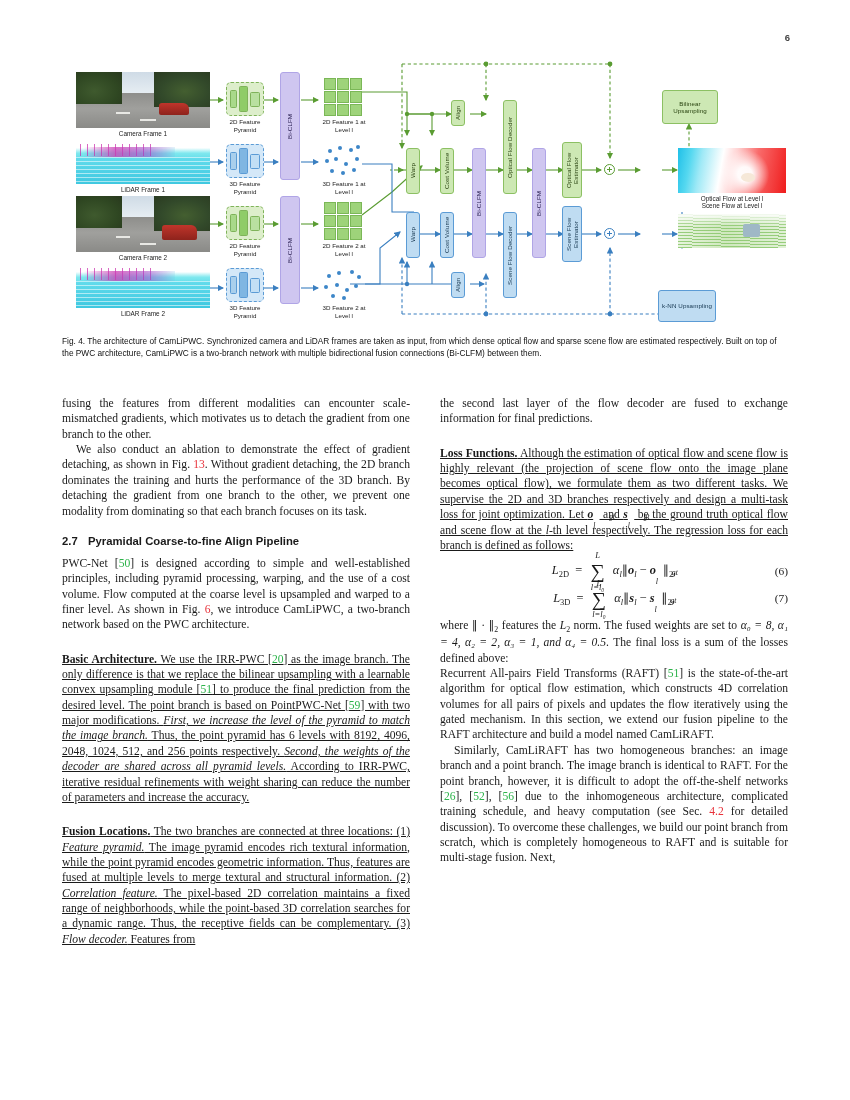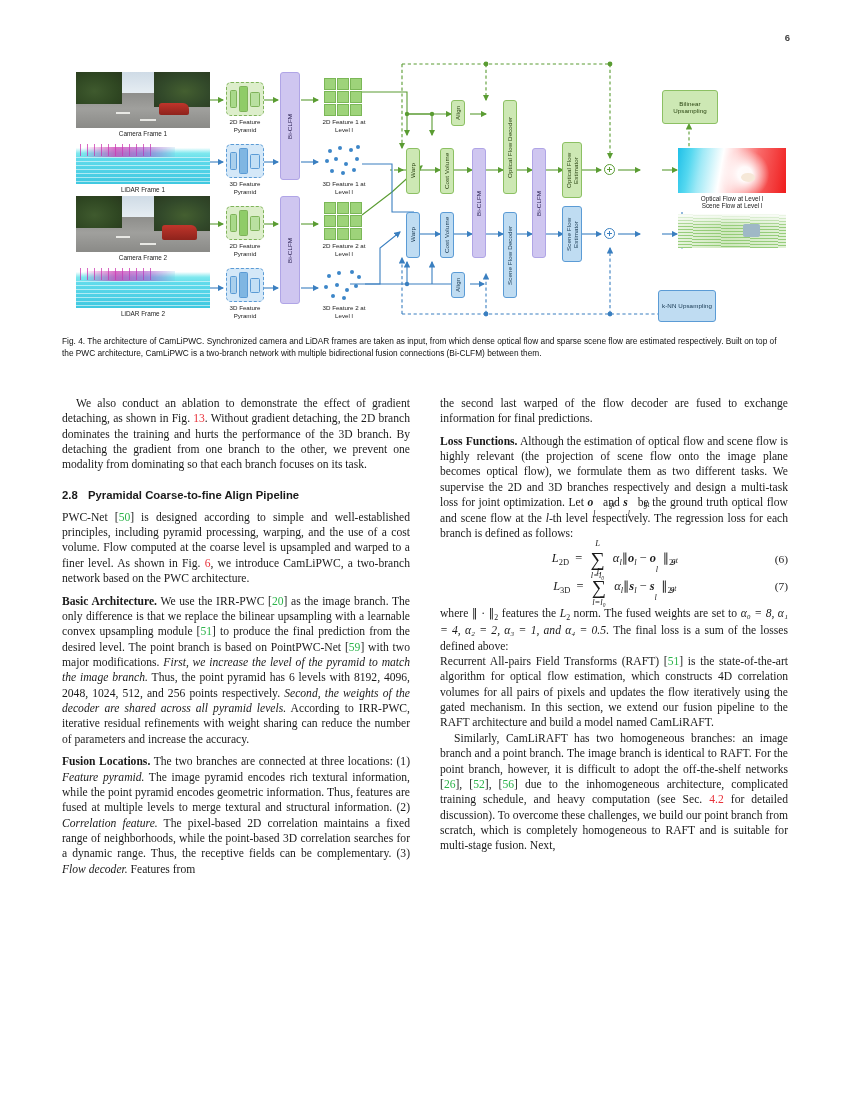--- a/index.html
+++ b/index.html
@@ -152,21 +152,21 @@
     position:absolute; top:396px; width:348px;
     font-size:11.6px; line-height:1.325;
     text-align:justify; text-justify:inter-word;
     hyphens:none;
   }
   .col-left  { left:62px; }
   .col-right { left:440px; }
   .col p { margin:0 0 0 0; text-indent:0; }
   .col p + p { margin-top:0; }
   .col p.ind { text-indent:14px; }
-  .col p.gap { margin-top:7px; }
+  .col p.gap { margin-top:19px;text-decoration:underline; }
   h3.sec {
     font-family:"Liberation Sans", sans-serif;
     font-weight:bold; font-size:11.3px;
     margin:15px 0 7px 0;
   }
   h3.sec .num { display:inline-block; min-width:26px; }
   .bold { font-weight:bold; }
   .it { font-style:italic; }
   .cite { color:#2cb34a; }
   .ref  { color:#e8313a; }
@@ -498,37 +498,38 @@
         <span>k-NN Upsampling</span>
       </div>
   </div>
 
   <div class="caption">
     <span>Fig. 4.</span><span> The architecture of CamLiPWC. Synchronized camera and LiDAR frames are taken as input, from which dense optical flow and sparse scene flow are estimated respectively. Built on top of the PWC architecture, CamLiPWC is a two-branch network with multiple bidirectional fusion connections (Bi-CLFM) between them.</span>
   </div>
 
   <div class="col col-left">
 
+    <p><span>fusing the features from different modalities can encounter scale-mismatched gradients, which motivates us to detach the gradient from one branch to the other.</span></p>
 
     <p class="ind"><span>We also conduct an ablation to demonstrate the effect of gradient detaching, as shown in Fig. </span><span class="ref">13</span><span>. Without gradient detaching, the 2D branch dominates the training and hurts the performance of the 3D branch. By detaching the gradient from one branch to the other, we prevent one modality from dominating so that each branch focuses on its task.</span></p>
 
     <h3 class="sec">
-      <span class="num">2.8</span><span>Pyramidal Coarse-to-fine Align Pipeline</span>
+      <span class="num">2.7</span><span>Pyramidal Coarse-to-fine Align Pipeline</span>
     </h3>
 
     <p><span>PWC-Net [</span><span class="cite">50</span><span>] is designed according to simple and well-established principles, including pyramid processing, warping, and the use of a cost volume. Flow computed at the coarse level is upsampled and warped to a finer level. As shown in Fig. </span><span class="ref">6</span><span>, we introduce CamLiPWC, a two-branch network based on the PWC architecture.</span></p>
 
     <p class="gap"><span class="bold">Basic Architecture.</span><span> We use the IRR-PWC [</span><span class="cite">20</span><span>] as the image branch. The only difference is that we replace the bilinear upsampling with a learnable convex upsampling module [</span><span class="cite">51</span><span>] to produce the final prediction from the desired level. The point branch is based on PointPWC-Net [</span><span class="cite">59</span><span>] with two major modifications. </span><span class="it">First, we increase the level of the pyramid to match the image branch.</span><span> Thus, the point pyramid has 6 levels with 8192, 4096, 2048, 1024, 512, and 256 points respectively. </span><span class="it">Second, the weights of the decoder are shared across all pyramid levels.</span><span> According to IRR-PWC, iterative residual refinements with weight sharing can reduce the number of parameters and increase the accuracy.</span></p>
 
     <p class="gap"><span class="bold">Fusion Locations.</span><span> The two branches are connected at three locations: (1) </span><span class="it">Feature pyramid.</span><span> The image pyramid encodes rich textural information, while the point pyramid encodes geometric information. Thus, features are fused at multiple levels to merge textural and structural information. (2) </span><span class="it">Correlation feature.</span><span> The pixel-based 2D correlation maintains a fixed range of neighborhoods, while the point-based 3D correlation searches for a dynamic range. Thus, the receptive fields can be complementary. (3) </span><span class="it">Flow decoder.</span><span> Features from</span></p>
   </div>
 
   <div class="col col-right">
 
-    <p><span>the second last warped of the flow decoder are fused to exchange information for final predictions.</span></p>
+    <p><span>the second last layer of the flow decoder are fused to exchange information for final predictions.</span></p>
 
     <p class="gap"><span class="bold">Loss Functions.</span><span> Although the estimation of optical flow and scene flow is highly relevant (the projection of scene flow onto the image plane becomes optical flow), we formulate them as two different tasks. We supervise the 2D and 3D branches respectively and design a multi-task loss for joint optimization. Let </span><span class="bold mathvar">o</span><span class="supsub"><span class="s1">gt</span><span class="s2">l</span></span><span> and </span><span class="bold mathvar">s</span><span class="supsub"><span class="s1">gt</span><span class="s2">l</span></span><span> be the ground truth optical flow and scene flow at the </span><span class="it">l</span><span>-th level respectively. The regression loss for each branch is defined as follows:</span></p>
 
     <div class="eq">
       <span class="eqbody">
         <span class="cal">L</span><sub>2D</sub>
         &nbsp;=&nbsp;
         <span class="sum">∑<span class="top">L</span><span class="bot">l=l₀</span></span>
         &nbsp;<span class="mathvar">α</span><sub class="mathvar">l</sub>∥<span class="bold mathvar">o</span><sub class="mathvar">l</sub>
         − <span class="bold mathvar">o</span><span class="supsub"><span class="s1">gt</span><span class="s2">l</span></span>∥<sub>2</sub>,

